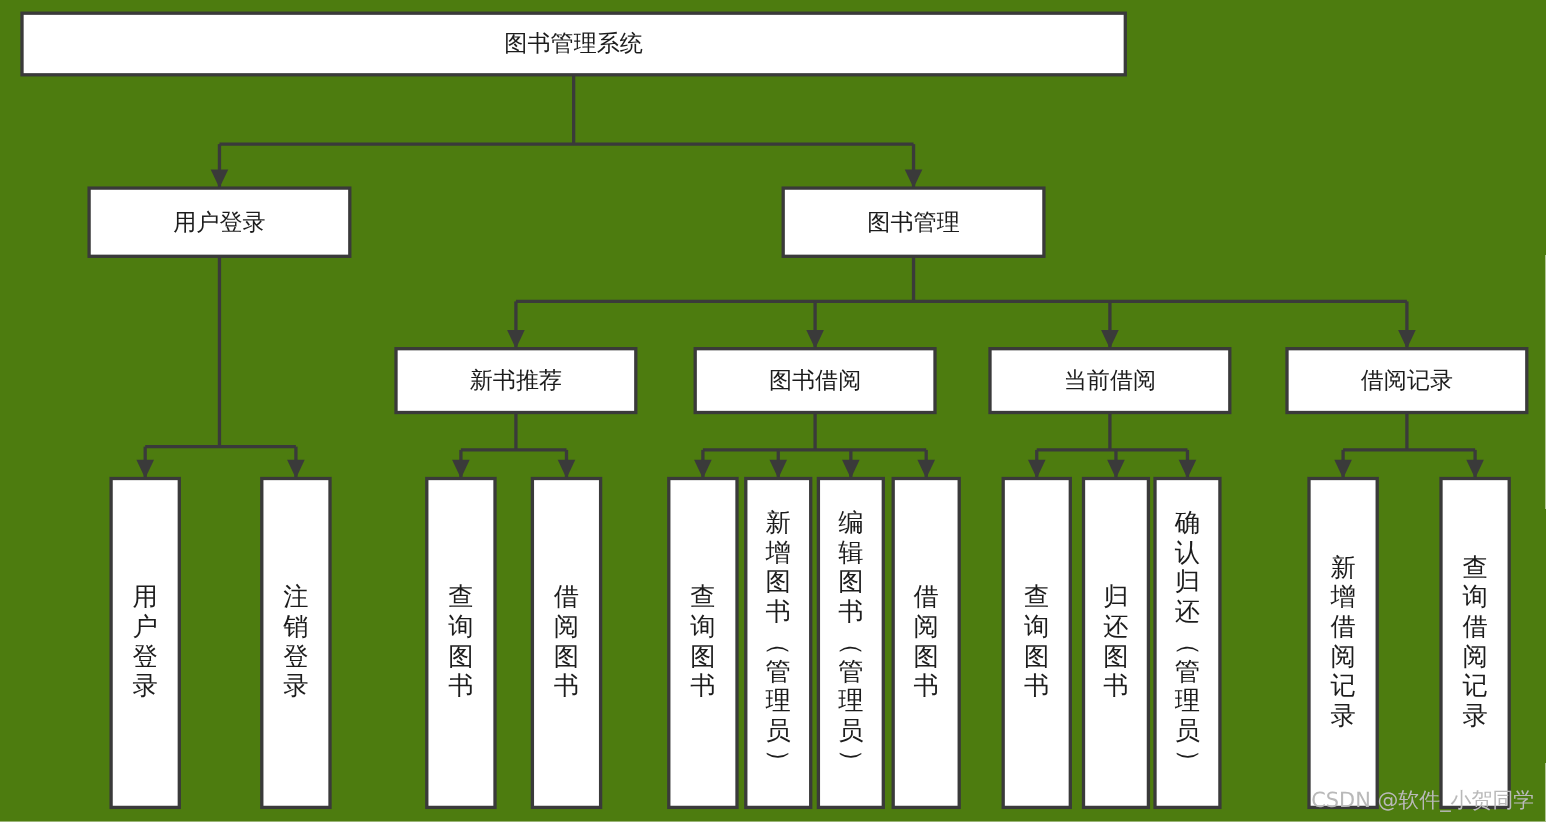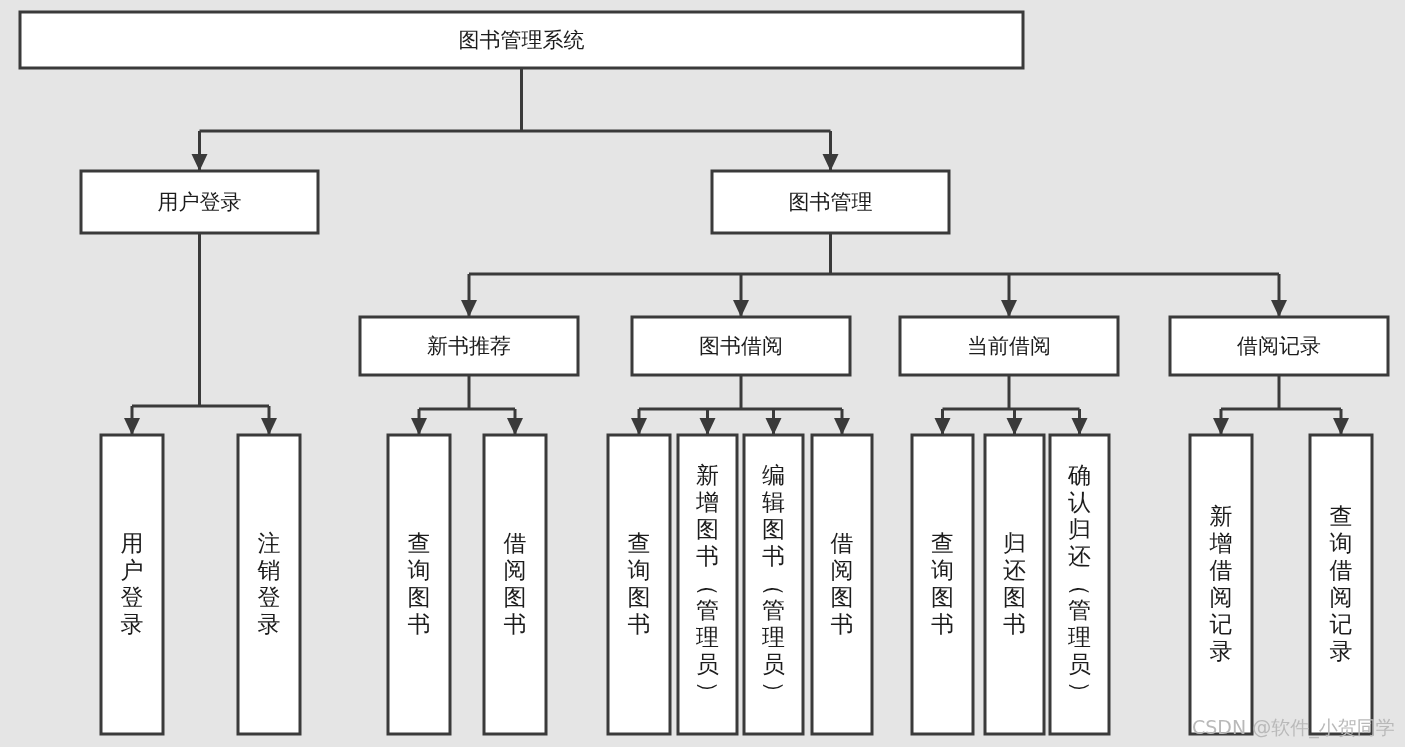--- a/index.html
+++ b/index.html
@@ -11,21 +11,21 @@
   body {
     width: 1405px;
     height: 747px;
     overflow: hidden;
     font-family: "DejaVu Sans", "Liberation Sans", sans-serif;
   }
   #diagram-root {
     position: relative;
     width: 1405px;
     height: 747px;
-    background: #e5e5e5;
+    background: #4d7c0f;
   }
   svg#diagram-svg {
     position: absolute;
     top: 0;
     left: 0;
     width: 1405px;
     height: 747px;
     display: block;
   }
   .node-box {

